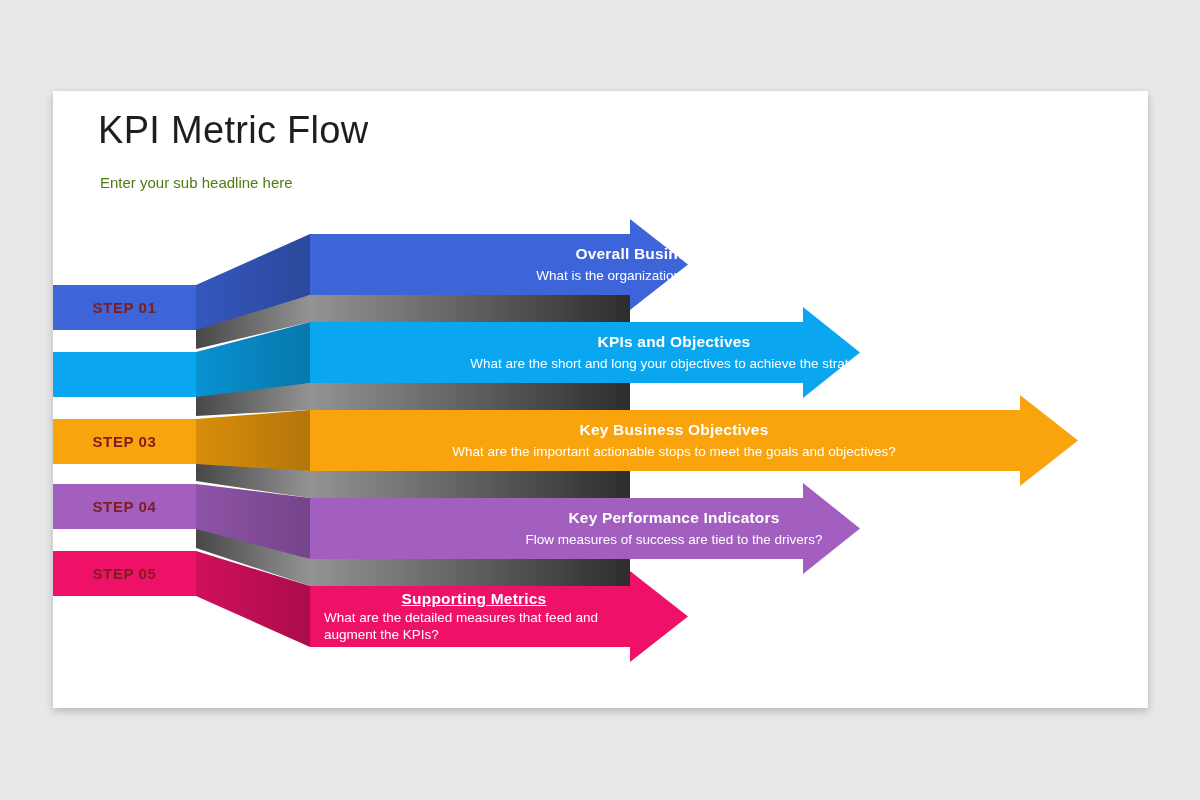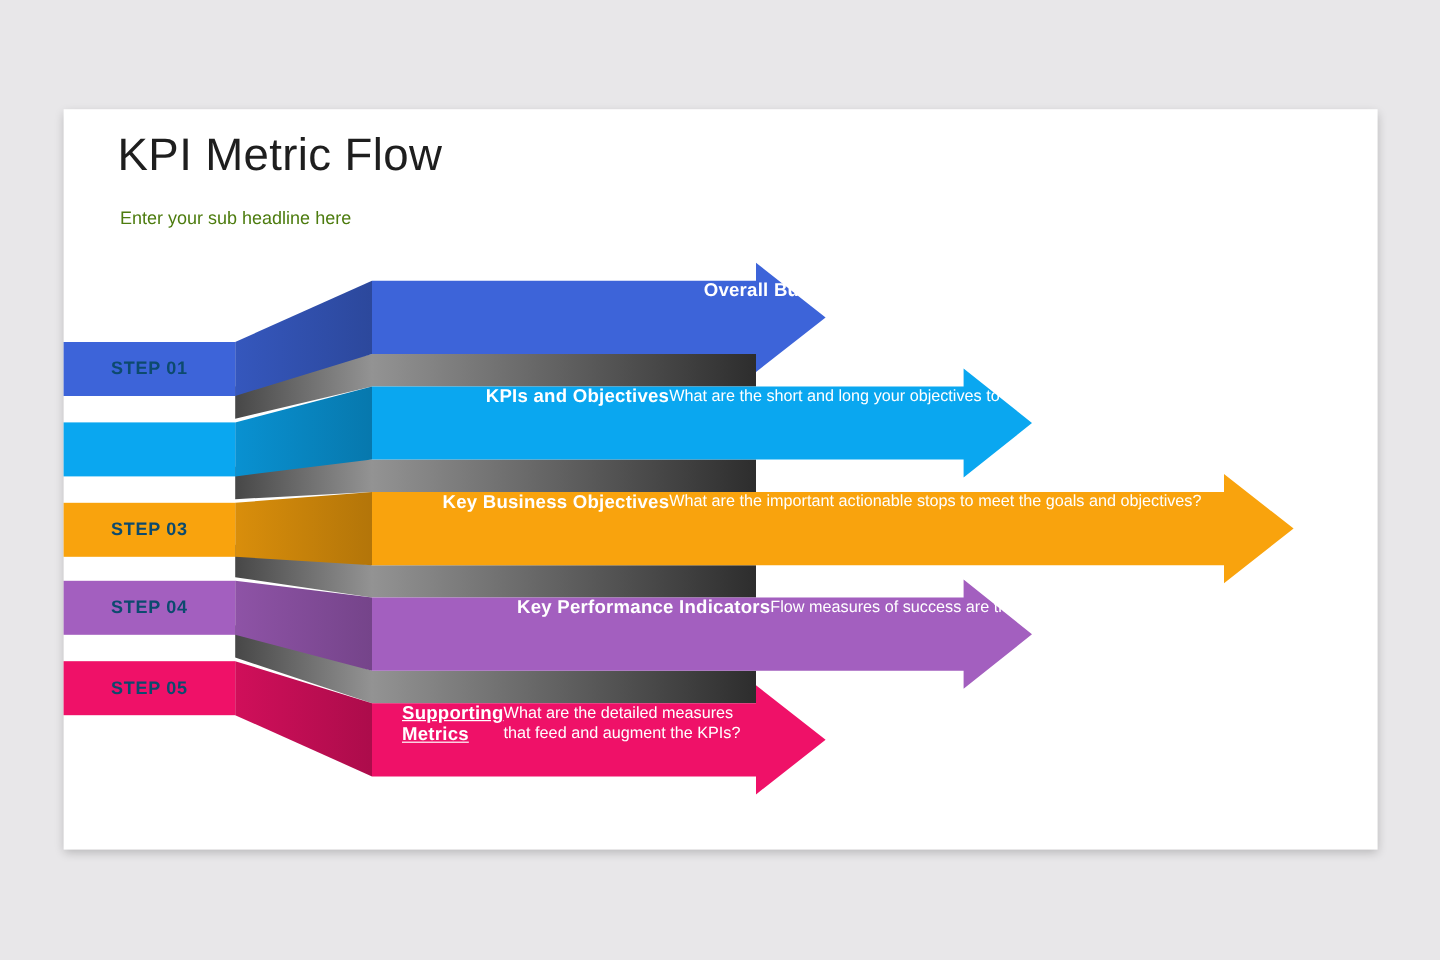--- a/index.html
+++ b/index.html
@@ -22,26 +22,27 @@
     font-size:38px;line-height:44px;font-weight:500;color:#1E1E1E;
     letter-spacing:0.3px;
   }
   .page-subtitle{
     position:absolute;left:100px;top:174px;
     font-size:15px;color:#4d7c0f;
   }
   .step-label{
     position:absolute;left:53px;width:143px;height:45px;
     display:flex;align-items:center;justify-content:center;
-    color:#0c4a6e;font-size:15px;font-weight:bold;letter-spacing:0.6px;
+    color:#7f1d1d;font-size:15px;font-weight:bold;letter-spacing:0.6px;
   }
   .arrow-text{
-    position:absolute;left:335px;height:61px;width:700px;
-    display:flex;flex-direction:row;justify-content:center;
+    position:absolute;left:324px;height:61px;width:700px;
+    display:flex;flex-direction:column;justify-content:center;
     color:#FFFFFF;
+    align-items:center;
   }
   .arrow-text .t{font-size:15.5px;font-weight:bold;margin-bottom:5px;letter-spacing:0.2px;}
   .arrow-text .d{font-size:13.5px;line-height:16.5px;}
   .arrow-text.narrow{width:300px;}
   .arrow-text.narrow .t{margin-bottom:2px;text-decoration:underline;}
 </style>
 </head>
 <body>
 
 <div class="stage">
@@ -106,20 +107,21 @@
   <div class="page-title">KPI Metric Flow</div>
   <div class="page-subtitle">Enter your sub headline here</div>
 
   <div class="step-label" style="top:285px">STEP 01</div>
   <div class="step-label" style="top:419px">STEP 03</div>
   <div class="step-label" style="top:484px">STEP 04</div>
   <div class="step-label" style="top:551px">STEP 05</div>
 
   <div class="arrow-text" style="top:234px">
     <div class="t">Overall Business Strategy</div>
+    <div class="d">What is the organization trying to accomplish?</div>
   </div>
   <div class="arrow-text" style="top:322px">
     <div class="t">KPIs and Objectives</div>
     <div class="d">What are the short and long your objectives to achieve the strategy?</div>
   </div>
   <div class="arrow-text" style="top:410px">
     <div class="t">Key Business Objectives</div>
     <div class="d">What are the important actionable stops to meet the goals and objectives?</div>
   </div>
   <div class="arrow-text" style="top:498px">

